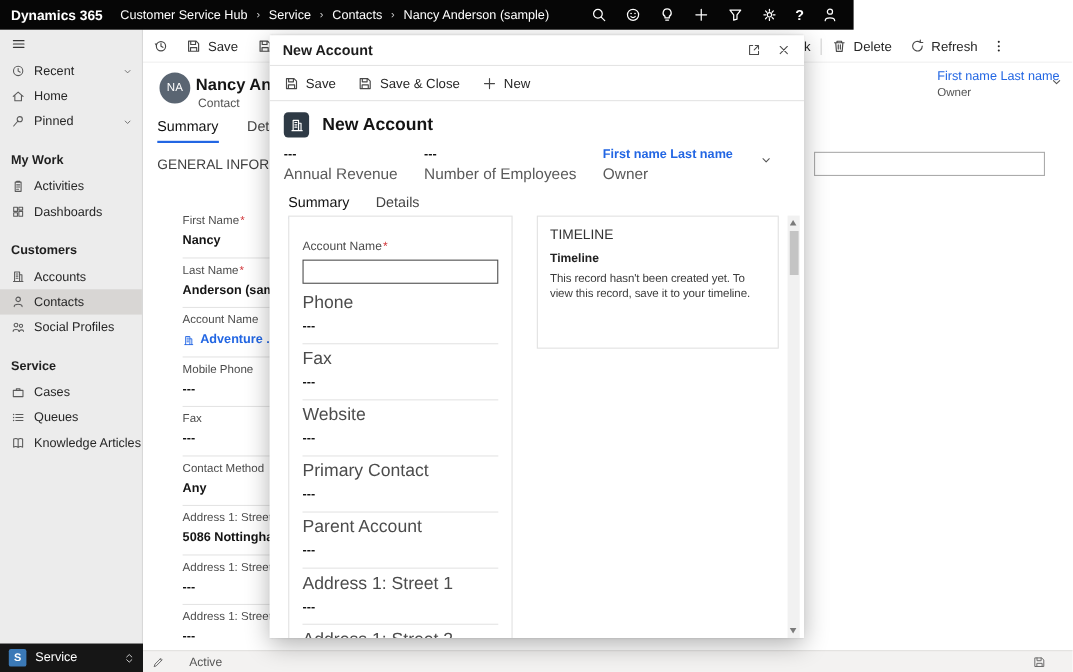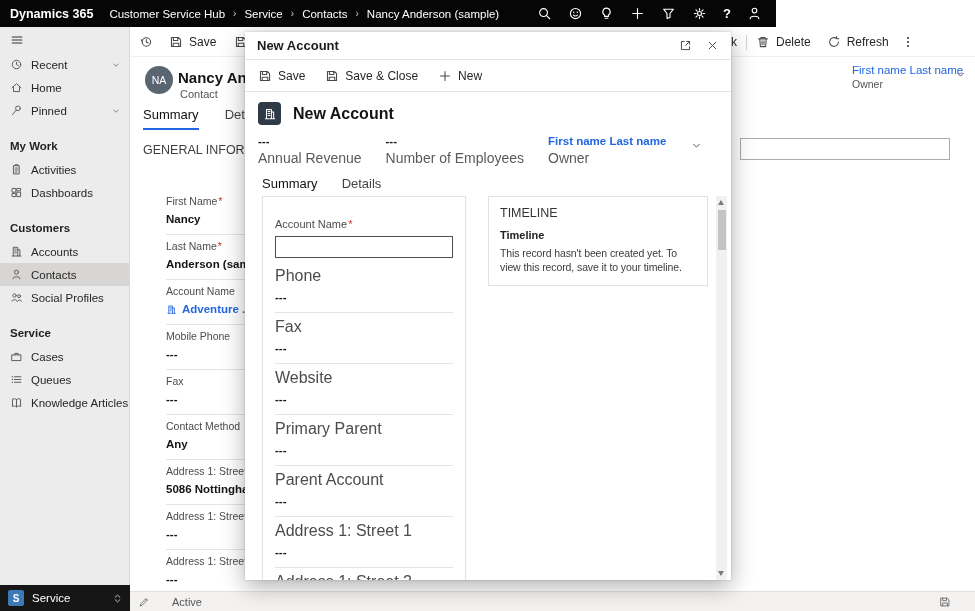--- a/index.html
+++ b/index.html
@@ -105,21 +105,21 @@
   .hfb .v{font-size:11.5px;font-weight:bold;color:#141414;white-space:nowrap}
   .hfb .v.link{color:var(--accent);cursor:pointer}
   .hfb .l{font-size:14px;color:#5a5a5a;margin-top:3px;white-space:nowrap}
   .m-hchev{color:#555;margin-top:4px;cursor:pointer}
   .m-hchev .ic{width:13px;height:13px}
   .m-tabs{display:flex;gap:24px;padding:8px 0 0 17px}
   .mtab{font-size:13px;color:#444;padding-bottom:6px;cursor:pointer}
   .mtab.active{color:#111;border-bottom:2px solid var(--accent)}
   .panel{position:absolute;border:1px solid #e2e2e2;background:#fff}
   .p-account{left:17px;top:164px;width:204px;height:600px;padding:10px 12px}
-  .p-timeline{left:243px;top:164px;width:220px;height:90px;padding:9px 11px}
+  .p-timeline{left:243px;top:164px;width:220px;height:121px;padding:9px 11px}
   .panel-h{font-size:12.5px;color:#333}
   .ai-lbl{margin-top:11px;font-size:11px;color:#4c4c4c}
   .ai-input{margin-top:6px;width:100%;height:22px;border:1px solid #4f4f4f;font-size:12px;padding:0 6px;
             outline:none;font-family:inherit;background:#fff}
   .m-fields{margin-top:4px}
   .m-fields .f .lbl{font-size:16px}
   .tl-sub{margin-top:9px;font-size:11px;font-weight:bold;color:#222}
   .tl-msg{margin-top:5px;font-size:10.5px;color:#3c3c3c;line-height:1.35;letter-spacing:-.1px}
   .m-scroll{position:absolute;right:4px;top:164px;width:11px;height:384px;background:#f1f1f1;cursor:pointer}
   .tri-up{position:absolute;top:4px;left:2px;width:0;height:0;border-left:3.5px solid transparent;
@@ -487,21 +487,21 @@
       </div>
       <div class="f">
         <div class="lbl">Fax</div>
         <div class="val">---</div>
       </div>
       <div class="f">
         <div class="lbl">Website</div>
         <div class="val">---</div>
       </div>
       <div class="f">
-        <div class="lbl">Primary Parent</div>
+        <div class="lbl">Primary Contact</div>
         <div class="val">---</div>
       </div>
       <div class="f">
         <div class="lbl">Parent Account</div>
         <div class="val">---</div>
       </div>
       <div class="f">
         <div class="lbl">Address 1: Street 1</div>
         <div class="val">---</div>
       </div>

